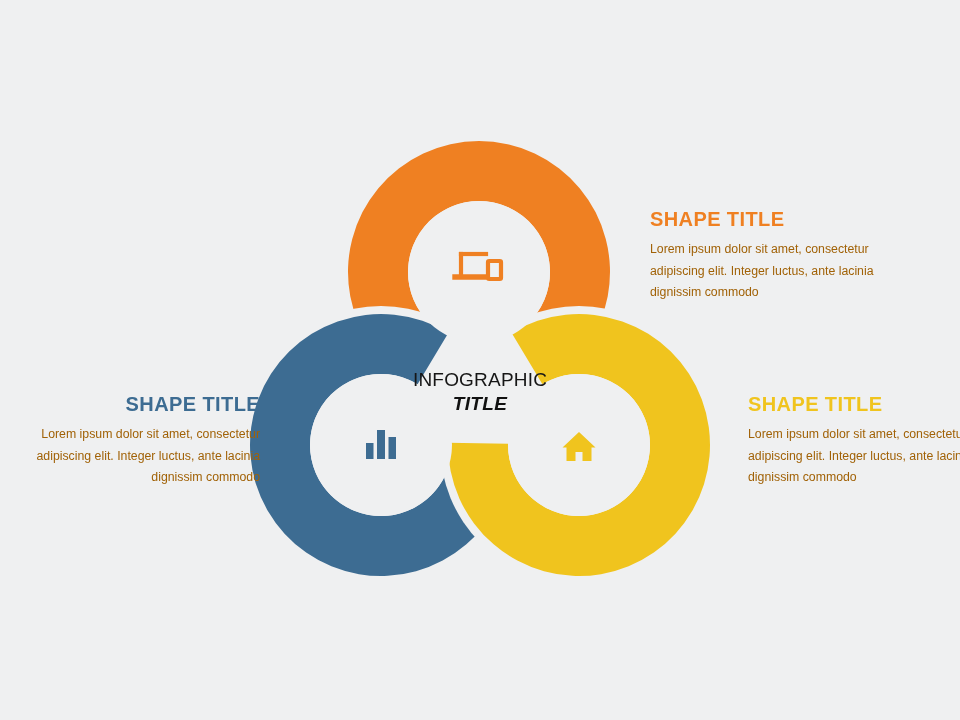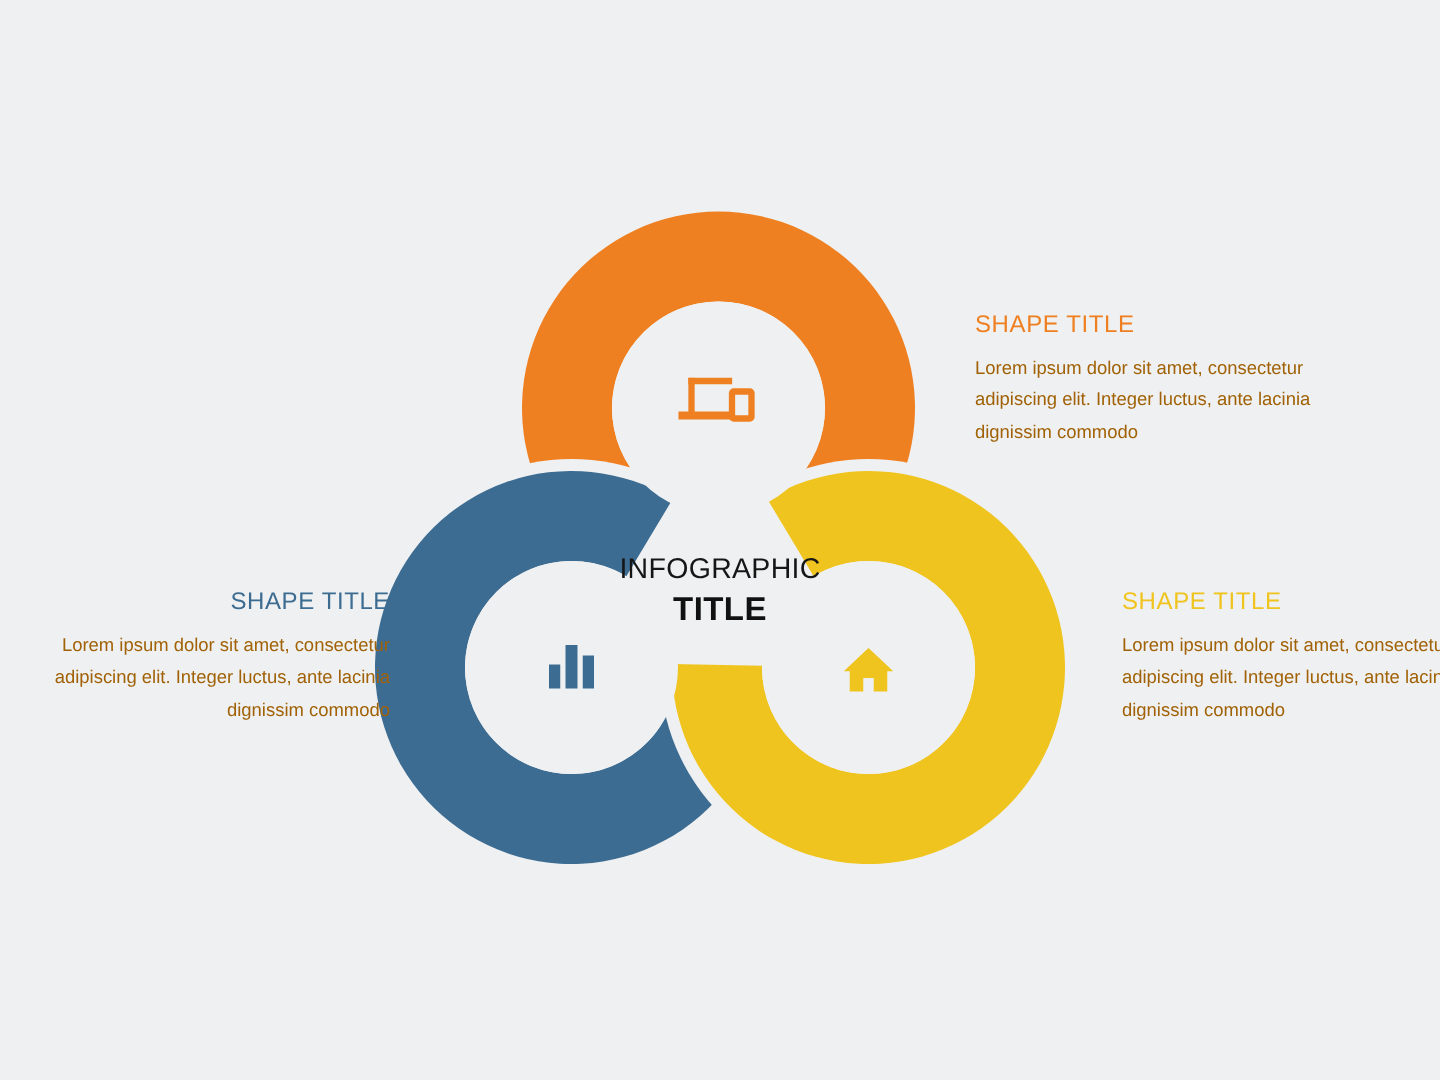--- a/index.html
+++ b/index.html
@@ -47,34 +47,35 @@
   #center-title .line1 {
     display: block;
     font-size: 19px;
     font-weight: 400;
     letter-spacing: 0.2px;
     color: #161616;
     text-align: center;
   }
   #center-title .line2 {
     display: block;
-    font-size: 22px;
+    font-size: 19px;
     font-weight: 700;
     letter-spacing: 0.3px;
     color: #111111;
+    font-style: italic;
   }
 
   
   .block {
     position: absolute;
     width: 232px;
   }
   .block .b-title {
-    font-size: 16px;
-    font-weight: 400;
+    font-size: 20px;
+    font-weight: 700;
     letter-spacing: 0.4px;
     margin: 0 0 9px 0;
     line-height: 1.1;
   }
   .block .b-body {
     font-size: 12.3px;
     font-weight: 400;
     color: #a16207;
     line-height: 1.75;
     margin: 0;

